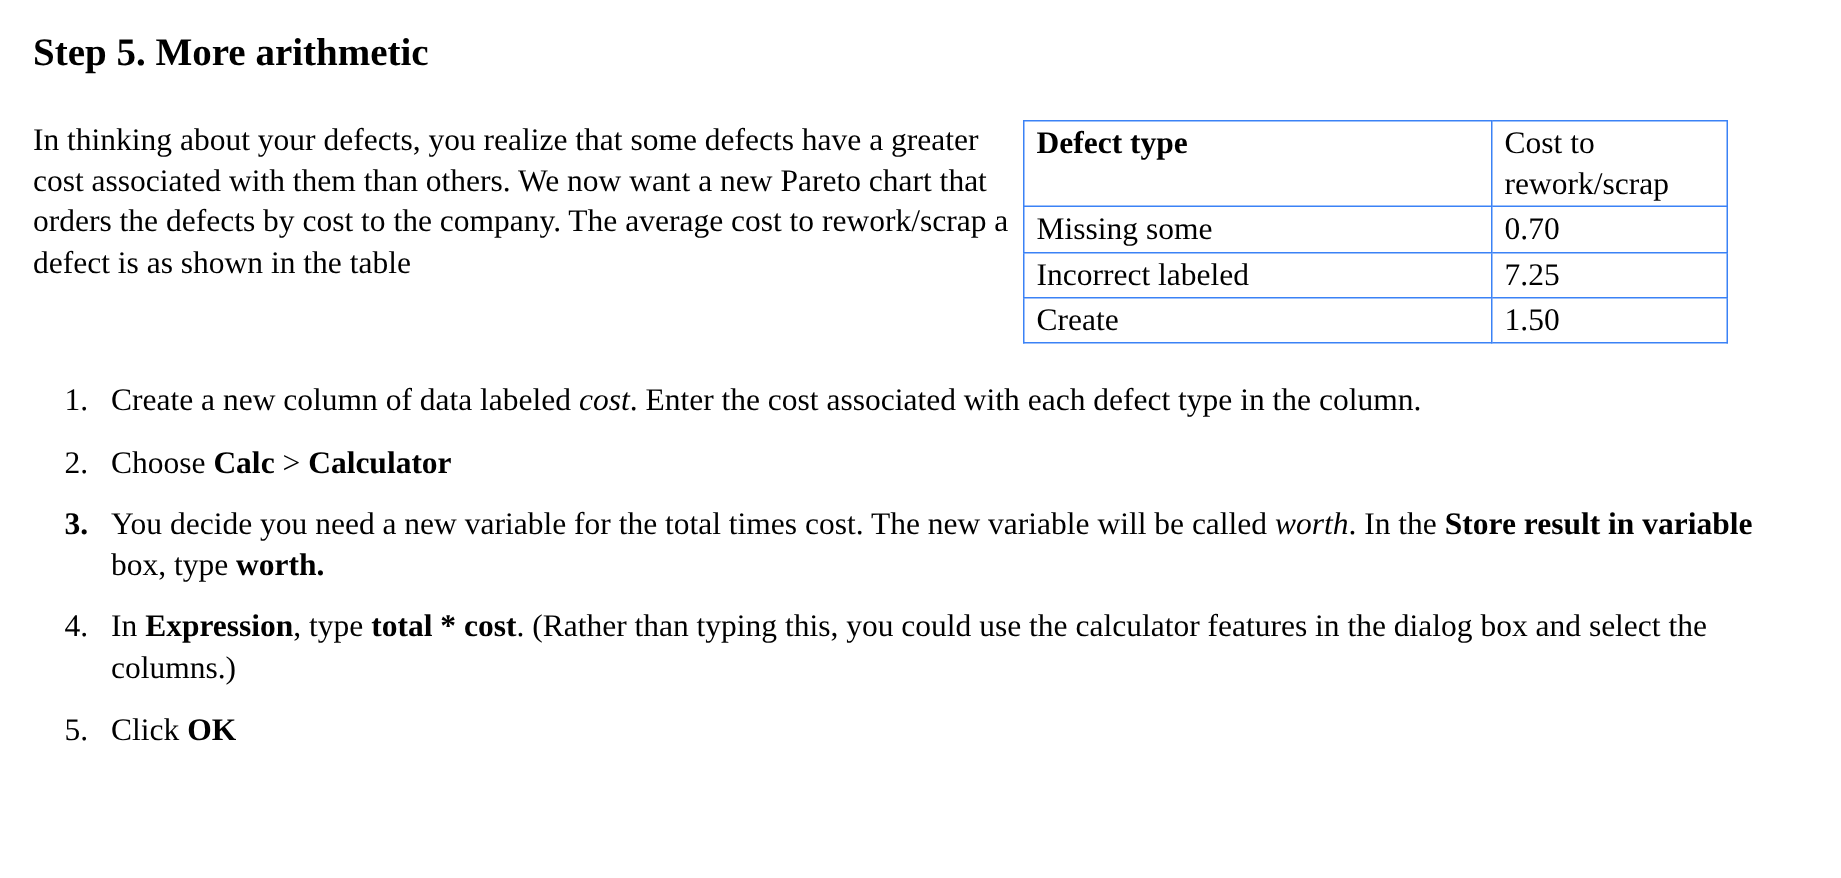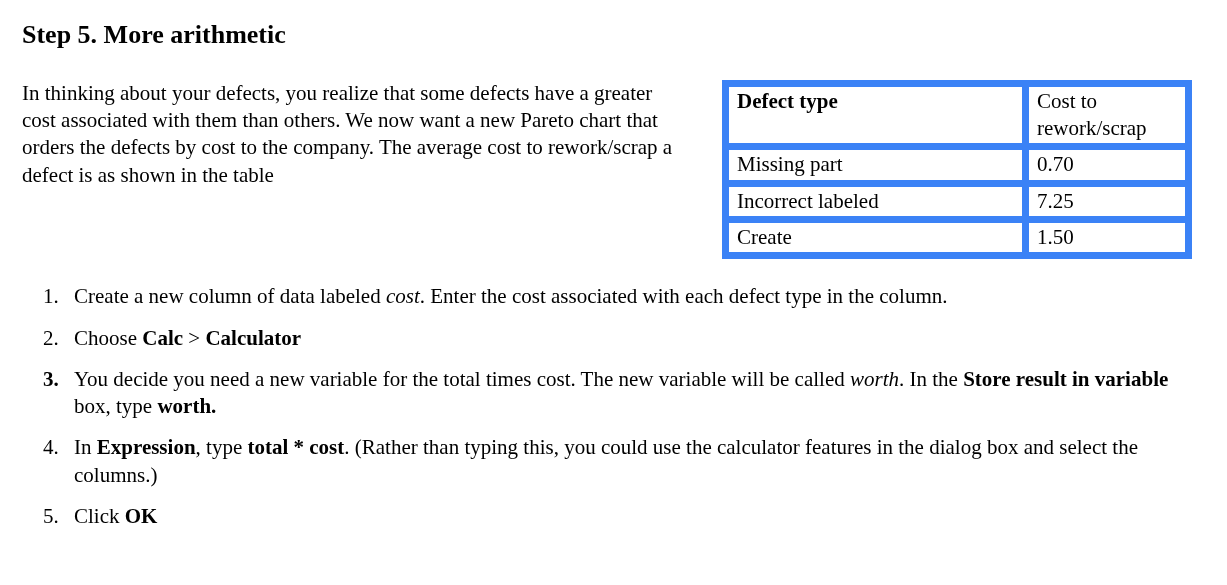--- a/index.html
+++ b/index.html
@@ -13,34 +13,33 @@
     line-height: 1.3;
   }
   h2 {
     font-size: 26px;
     margin: 0 0 6px 0;
     font-weight: bold;
   }
   .intro-wrap {
     display: flex;
     align-items: flex-start;
-    gap: 40px;
     margin-bottom: 24px;
     margin-top: 28px;
   }
   .intro-text {
     flex: 1;
     max-width: 660px;
   }
   .cost-table {
     border-collapse: collapse;
     width: 470px;
   }
   .cost-table td, .cost-table th {
-    border: 7px solid #3b82f6;
+    border: 1px solid #3b82f6;
     padding: 1px 8px 1px 8px;
     font-size: 21px;
     font-weight: normal;
     text-align: left;
     vertical-align: top;
   }
   .cost-table th.bold {
     font-weight: bold;
   }
   .cost-table td.num {
@@ -67,21 +66,21 @@
 <div class="intro-wrap">
   <div class="intro-text">In thinking about your defects, you realize that some defects have a greater cost associated with them than others.  We now want a new Pareto chart that orders the defects by cost to the company.  The average cost to rework/scrap a defect is as shown in the table</div>
 
   <table class="cost-table">
     <tbody>
         <tr>
       <th class="bold">Defect type</th>
       <th>Cost to rework/scrap</th>
     </tr>
     <tr>
-      <td>Missing part</td>
+      <td>Missing some</td>
       <td class="num">0.70</td>
     </tr>
     <tr>
       <td>Incorrect labeled</td>
       <td class="num">7.25</td>
     </tr>
     <tr>
       <td>Create</td>
       <td class="num">1.50</td>
     </tr>

